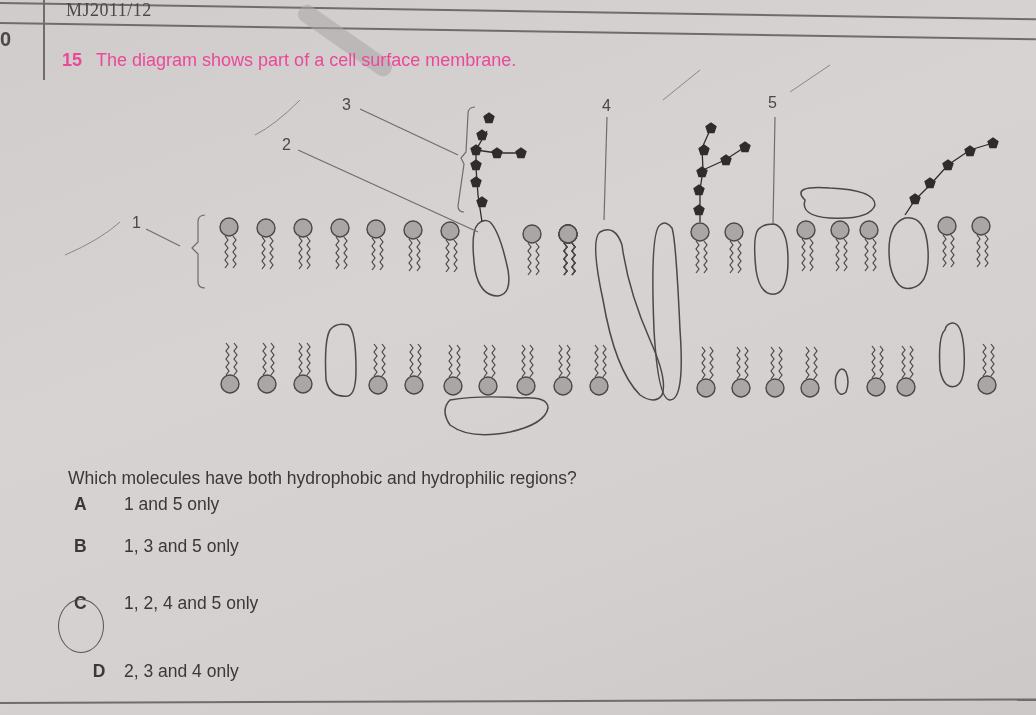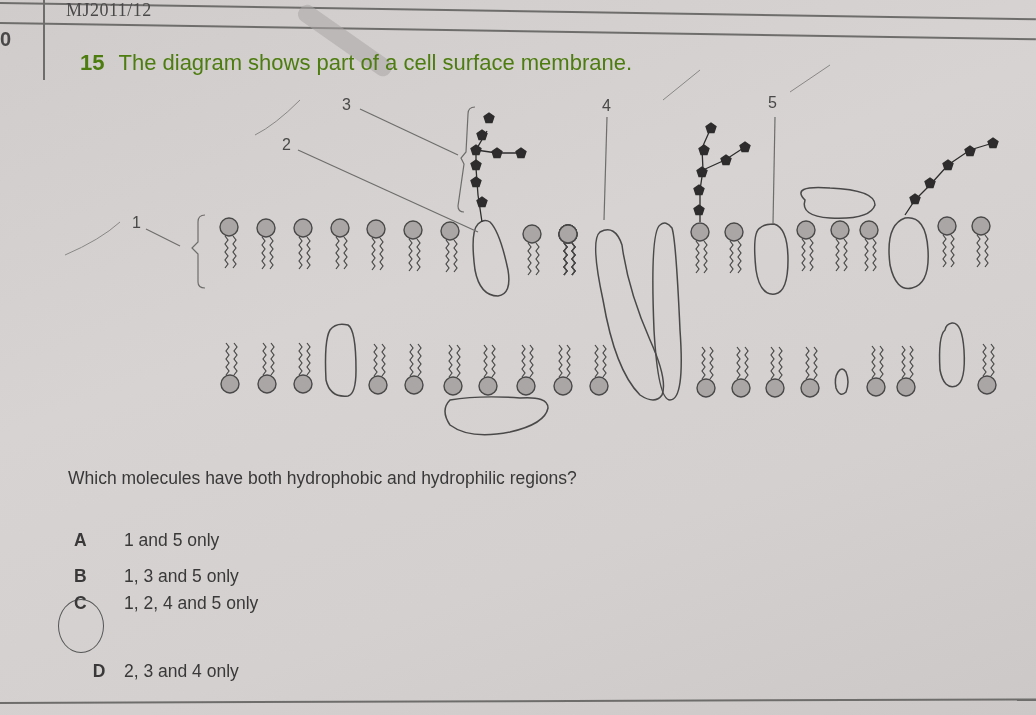--- a/index.html
+++ b/index.html
@@ -5,21 +5,21 @@
   html, body { margin:0; padding:0; }
   body {
     width:1036px; height:715px; overflow:hidden; position:relative;
     background: linear-gradient(160deg, #cfcccb 0%, #d6d3d2 40%, #d3d0cf 70%, #cbc8c7 100%);
     font-family: "Liberation Sans", sans-serif; color:#3a3838;
   }
   .hline { position:absolute; height:1.5px; background:#6f6d6c; transform-origin:left center; }
   .vline { position:absolute; width:1.5px; background:#6f6d6c; }
   .code { position:absolute; left:66px; top:0px; font-family:"Liberation Serif", serif; font-size:18px; color:#4a4848; letter-spacing:0.5px; }
   .qnum { position:absolute; left:0px; top:28px; font-size:20px; font-weight:bold; color:#4a4848; }
-  .question { position:absolute; left:80px; top:50px; font-size:22px; color:#4d7c0f; }
+  .question { position:absolute; left:62px; top:50px; font-size:18px; color:#ec4899; }
   .question .num { font-weight:bold; margin-right:14px; }
   .prompt { position:absolute; left:68px; top:468px; font-size:17.5px; color:#3a3838; }
   .opt { position:absolute; left:74px; font-size:17.5px; color:#3a3838; }
   .opt .letter { display:inline-block; width:50px; font-weight:bold; }
   .circle-mark { position:absolute; left:58px; top:599px; width:44px; height:52px; border:1.6px solid #555; border-radius:50%; }
   svg { position:absolute; left:0; top:0; }
   .lbl { font-family:"Liberation Sans", sans-serif; font-size:16px; fill:#4a4848; }
   .smudge { position:absolute; background:#a9a6a5; opacity:0.55; transform-origin:left center; border-radius:8px; }
 </style>
 </head>
@@ -157,24 +157,24 @@
     <text class="lbl" x="342" y="110">3</text>
     <text class="lbl" x="602" y="111">4</text>
     <text class="lbl" x="768" y="108">5</text>
   </g>
 </svg>
 
 <div class="prompt">Which molecules have both hydrophobic and hydrophilic regions?</div>
 
 <div class="circle-mark"></div>
 
-<div class="opt" style="top:530px;">
+<div class="opt" style="top:494px;">
   <span class="letter">A</span><span>1 and 5 only</span>
 </div>
-<div class="opt" style="top:566px;">
+<div class="opt" style="top:536px;">
   <span class="letter">B</span><span>1, 3 and 5 only</span>
 </div>
 <div class="opt" style="top:593px;">
   <span class="letter">C</span><span>1, 2, 4 and 5 only</span>
 </div>
 <div class="opt" style="top:661px;text-align:center;">
   <span class="letter">D</span><span>2, 3 and 4 only</span>
 </div>
 
 </body></html>

